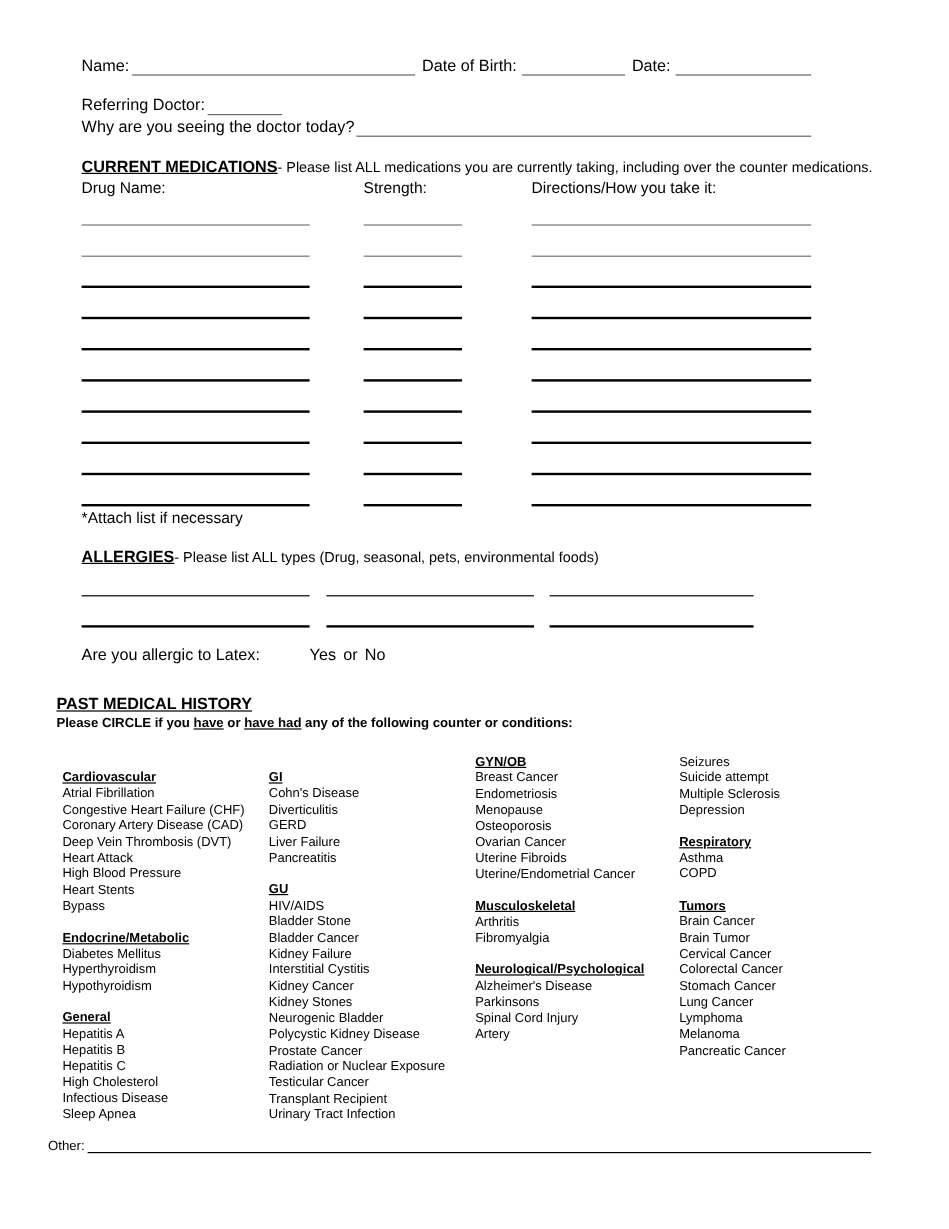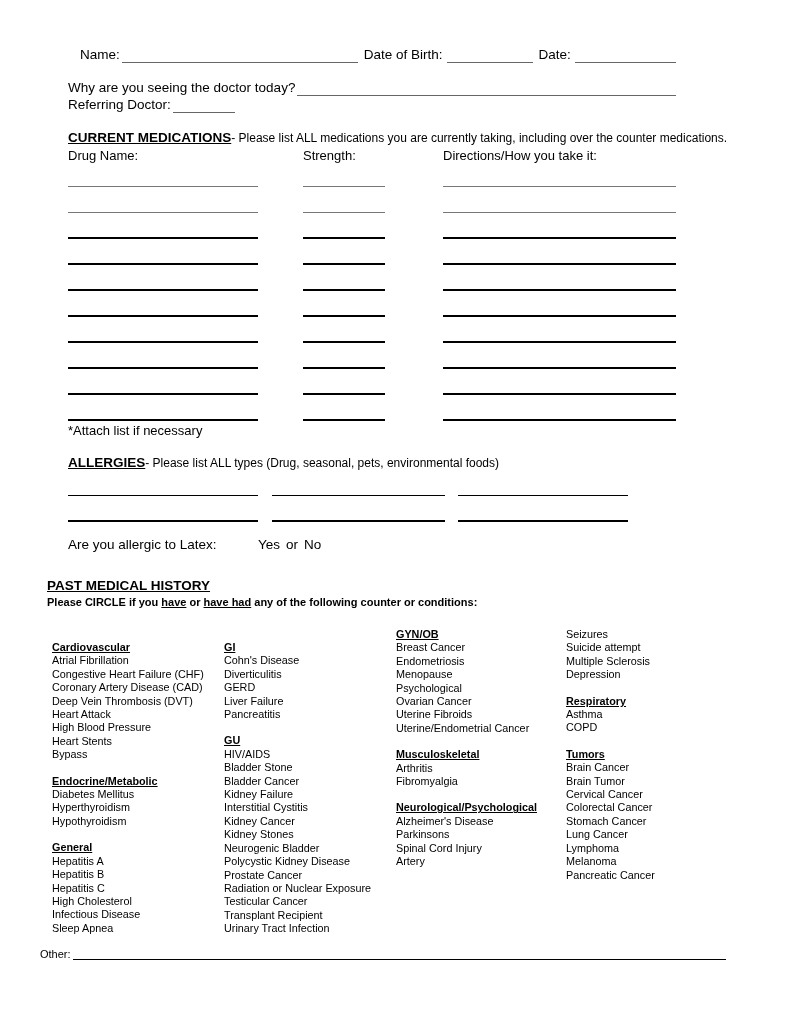--- a/index.html
+++ b/index.html
@@ -12,21 +12,21 @@
   }
   .page { position: relative; width: 791px; height: 1024px; background: #fff; }
 
   
   .top { padding: 46px 115px 0 68px; }
   .form-row { display: flex; align-items: flex-end; font-size: 13.5px; line-height: 17px; height: 17px; }
   .lbl { white-space: nowrap; }
   .wline { display: inline-block; border-bottom: 1px solid #666; height: 15px; }
   .grow { flex: 1; }
 
-  .name-row { margin-bottom: 16px; margin-left: 12px; }
+  .name-row { margin-bottom: 16px; }
   .name-line { width: 236px; margin: 0 6px 0 2px; }
   .dob-line  { width: 86px;  margin: 0 6px 0 4px; }
   .date-line { margin-left: 4px; }
   .referring-line { width: 62px; margin-left: 2px; }
   .reason-row { margin-top: 1px; }
   .reason-line { margin-left: 2px; }
 
   
   .meds-heading { margin-top: 16px; height: 17px; line-height: 17px; font-size: 12px; white-space: nowrap; }
   .sec-title { font-weight: bold; text-decoration: underline; font-size: 13.5px; }
@@ -92,28 +92,28 @@
 
     <div class="form-row name-row">
       <span class="lbl">Name:</span>
       <span class="wline name-line"></span>
       <span class="lbl">Date of Birth:</span>
       <span class="wline dob-line"></span>
       <span class="lbl">Date:</span>
       <span class="wline date-line grow"></span>
     </div>
 
+    <div class="form-row referring-row">
+      <span class="lbl">Referring Doctor:</span>
+      <span class="wline referring-line"></span>
+    </div>
+
     <div class="form-row reason-row">
       <span class="lbl">Why are you seeing the doctor today?</span>
       <span class="wline reason-line grow"></span>
-    </div>
-
-    <div class="form-row referring-row">
-      <span class="lbl">Referring Doctor:</span>
-      <span class="wline referring-line"></span>
     </div>
 
     <div class="meds-heading">
       <span class="sec-title">CURRENT MEDICATIONS</span><span class="sec-sub">- Please list ALL medications you are currently taking, including over the counter medications.</span>
     </div>
 
     <div class="meds-cols-header">
       <span class="mch drug">Drug Name:</span>
       <span class="mch strength">Strength:</span>
       <span class="mch directions">Directions/How you take it:</span>
@@ -262,21 +262,21 @@
             <div class="hist-item">Transplant Recipient</div>
             <div class="hist-item">Urinary Tract Infection</div>
           </div>
         </div>
         <div class="hist-col c3">
           <div class="hist-group">
             <div class="hist-header">GYN/OB</div>
             <div class="hist-item">Breast Cancer</div>
             <div class="hist-item">Endometriosis</div>
             <div class="hist-item">Menopause</div>
-            <div class="hist-item">Psychological</div>
+            <div class="hist-item">Osteoporosis</div>
             <div class="hist-item">Ovarian Cancer</div>
             <div class="hist-item">Uterine Fibroids</div>
             <div class="hist-item">Uterine/Endometrial Cancer</div>
           </div>
           <div class="hist-group gap">
             <div class="hist-header">Musculoskeletal</div>
             <div class="hist-item">Arthritis</div>
             <div class="hist-item">Fibromyalgia</div>
           </div>
           <div class="hist-group gap">

